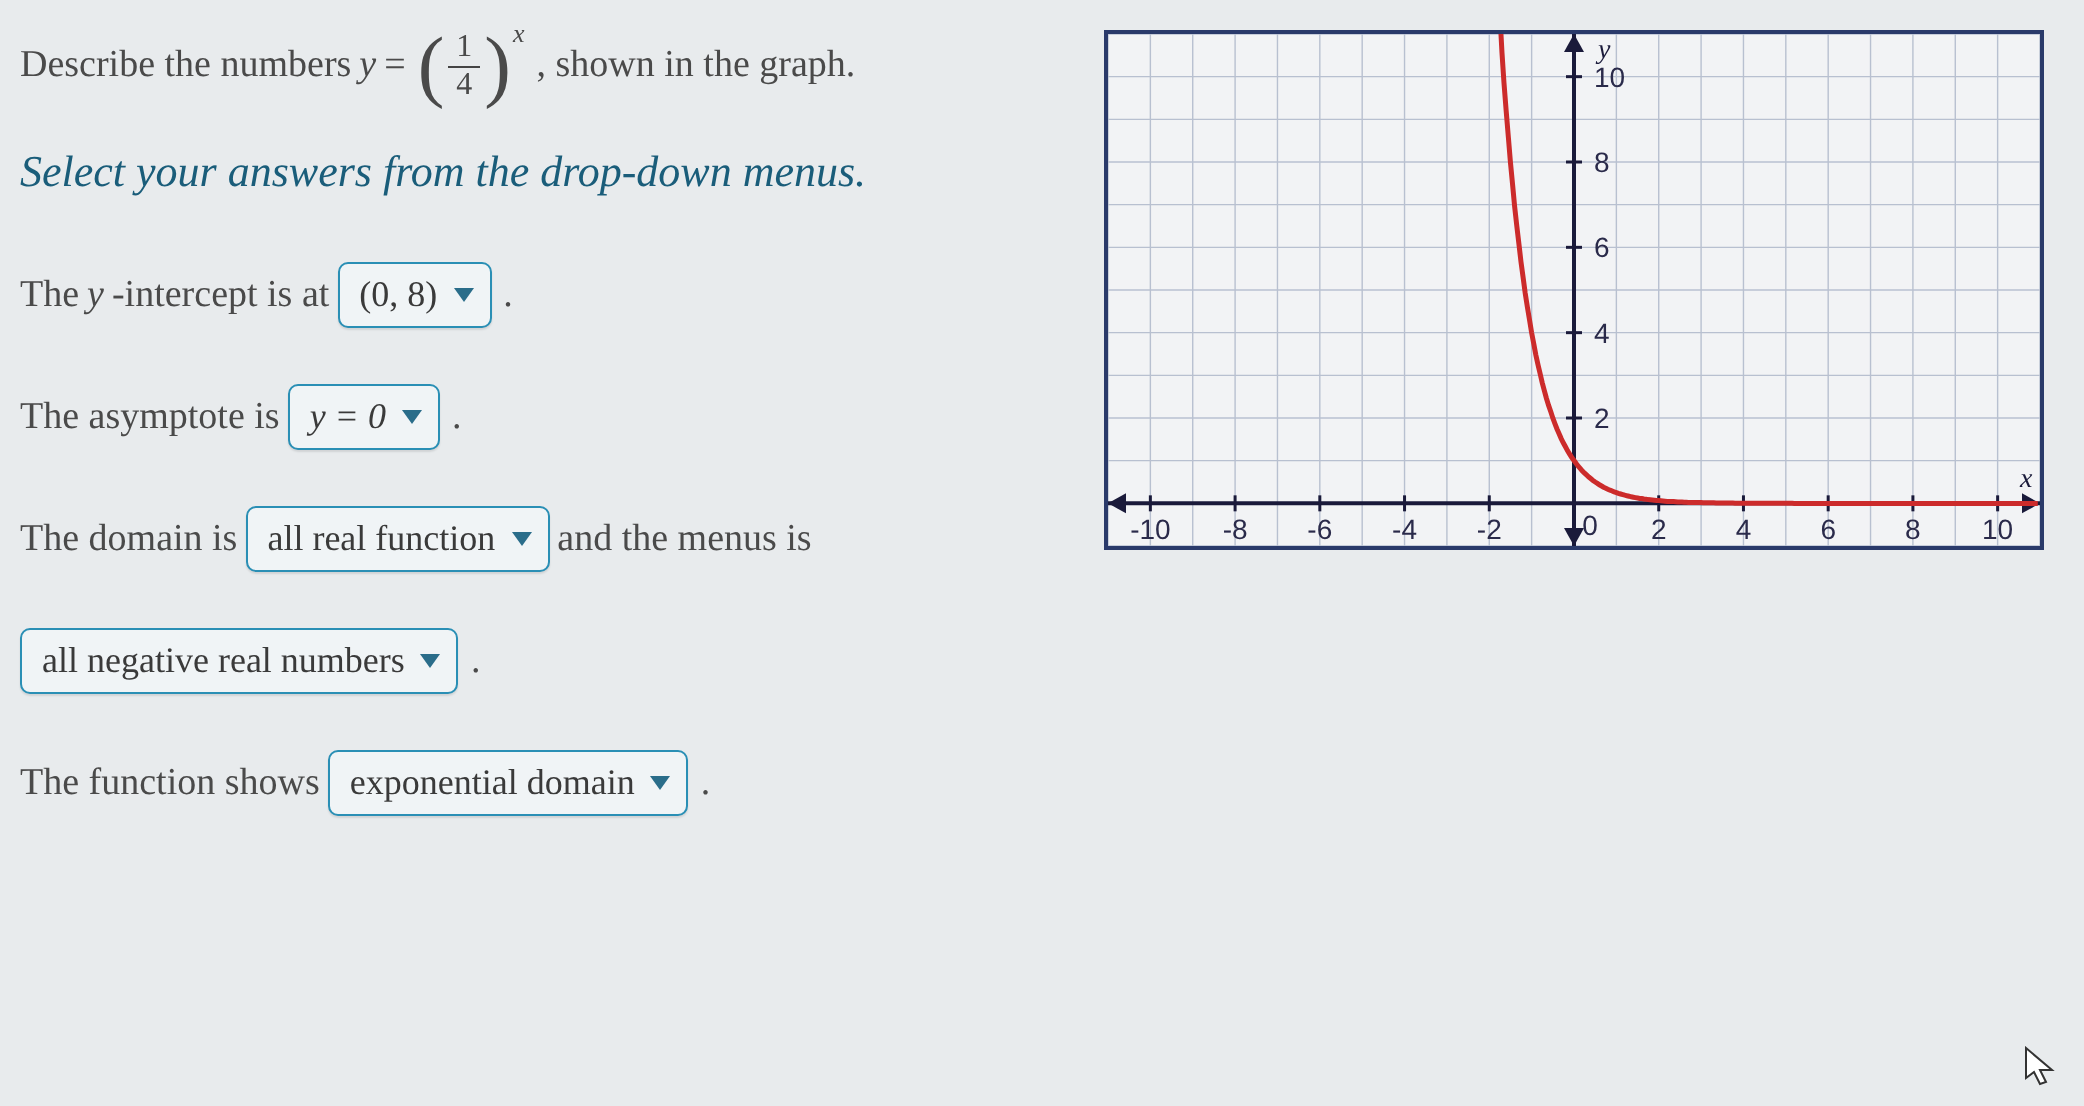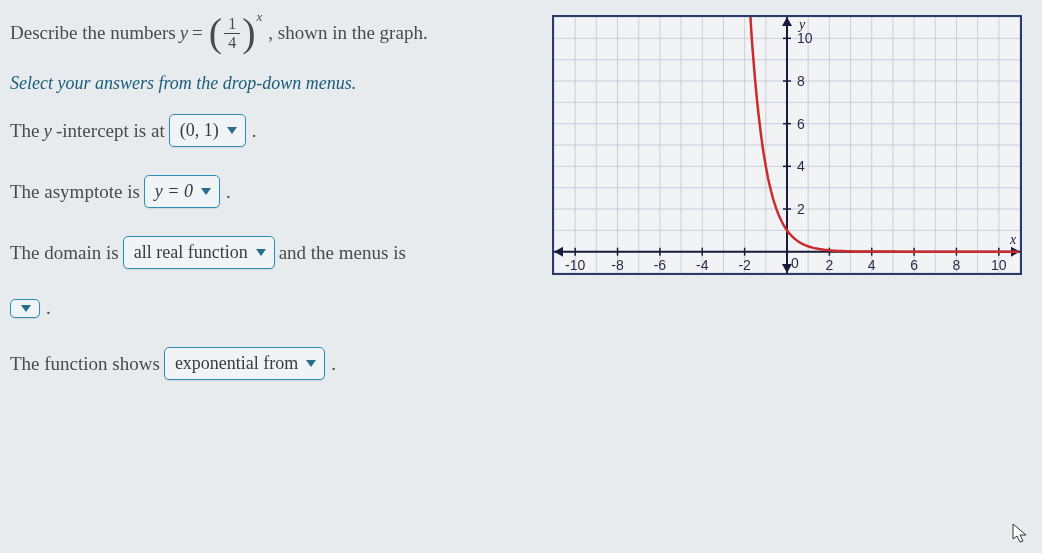--- a/index.html
+++ b/index.html
@@ -31,22 +31,22 @@
       align-items: center;
       flex-wrap: wrap;
       gap: 4px;
     }
     .line.intro {
       margin-bottom: 22px;
     }
     .instruct {
       font-style: italic;
       color: #1a5d7a;
-      font-size: 18px;
-      margin-bottom: 20px;
+      font-size: 22px;
+      margin-bottom: 32px;
     }
     .italic-var {
       font-style: italic;
       font-family: 'Times New Roman', serif;
     }
     .fraction-expr {
       display: inline-flex;
       align-items: center;
       margin: 0 2px;
     }
@@ -129,21 +129,21 @@
       <span>, shown in the graph.</span>
     </div>
 
     <div class="instruct">Select your answers from the drop-down menus.</div>
 
     <div class="line">
       <span>The </span>
         <span class="italic-var">y</span>
         <span>-intercept is at</span>
       <span class="dropdown">
-        <span class="dd-text">(0, 1)</span>
+        <span class="dd-text">(0, 8)</span>
         <span class="chevron"></span>
       </span>
       <span class="period">.</span>
     </div>
 
     <div class="line">
       <span>The asymptote is</span>
       <span class="dropdown">
         <span class="dd-text"><span class="italic-var">y = 0</span></span>
         <span class="chevron"></span>
@@ -155,29 +155,30 @@
       <span>The domain is</span>
       <span class="dropdown">
         <span class="dd-text">all real function</span>
         <span class="chevron"></span>
       </span>
       <span>and the menus is</span>
     </div>
 
     <div class="line">
       <span class="dropdown">
+        <span class="dd-text">all negative real numbers</span>
         <span class="chevron"></span>
       </span>
       <span class="period">.</span>
     </div>
 
     <div class="line" style="margin-bottom:0;">
       <span>The function shows</span>
       <span class="dropdown">
-        <span class="dd-text">exponential from</span>
+        <span class="dd-text">exponential domain</span>
         <span class="chevron"></span>
       </span>
       <span class="period">.</span>
     </div>
   </div>
 
   <div class="right-col">
     <div class="graph-box">
       <svg id="graph-svg" width="466" height="256" viewBox="0 0 466 256">
           <line x1="0" y1="0" x2="0" y2="256" stroke="#b8c0d0" stroke-width="0.7"></line>

